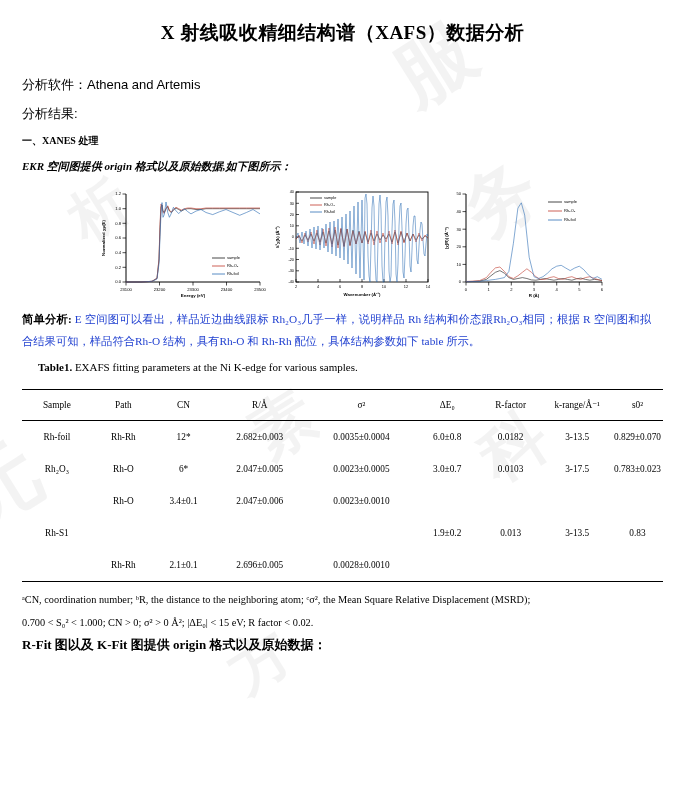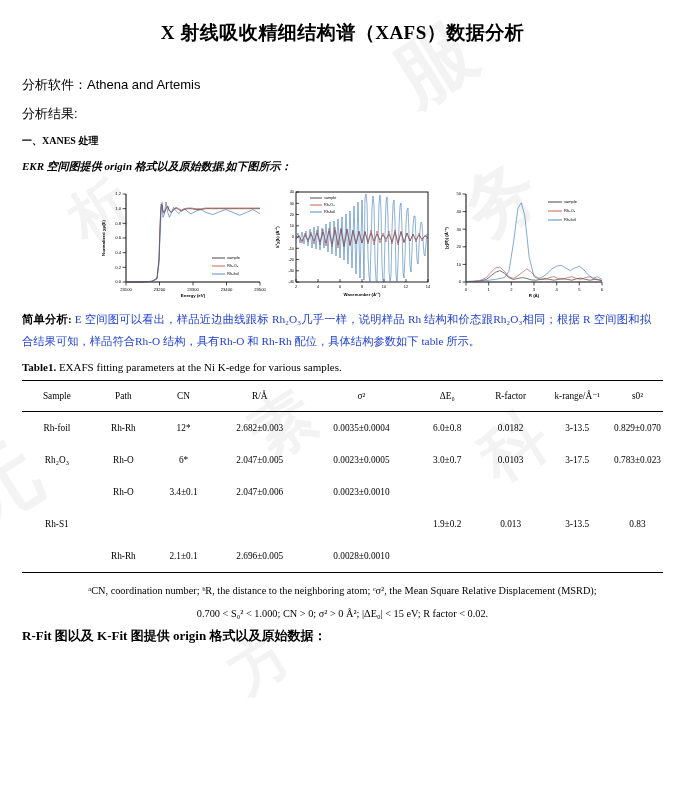--- a/index.html
+++ b/index.html
@@ -72,21 +72,21 @@
   
   .analysis{
     font-family:"Liberation Serif","DejaVu Serif",serif;
     font-size:11.3px; color:#1f3fd0; line-height:1.95;
     margin:10px 12px 0 0; text-align:justify;
   }
   .analysis b{ color:#000; font-weight:bold; }
 
   .tbl-cap{
     font-family:"Liberation Serif","DejaVu Serif",serif;
-    font-size:11px; margin:0;
+    font-size:11px; margin:16px;
   }
   .tbl-cap b{ font-weight:bold; }
 
   
   table.xafs{
     width:100%; border-collapse:collapse; margin-top:7px;
     font-family:"Liberation Serif","DejaVu Serif",serif;
     font-size:9.3px;
   }
   table.xafs thead th{
@@ -105,21 +105,21 @@
   .col-s2{ width:17%; }
   .col-de{ width:10%; }
   .col-rf{ width:10%; }
   .col-k{ width:11%; }
   .col-so{ width:13%; }
 
   .notes{
     font-family:"Liberation Serif","DejaVu Serif",serif;
     font-size:10.3px; line-height:2.25; margin:6px 0 0 0;
   }
-  .notes div{ white-space:normal;text-align:center; }
+  .notes div{ white-space:normal; }
 
   .final-note{
     font-family:"Liberation Serif","DejaVu Serif",serif;
     font-size:13px; font-weight:bold; margin:2px 0 0 0;
   }
 </style>
 </head>
 <body>
 
 <div class="wm-layer">

